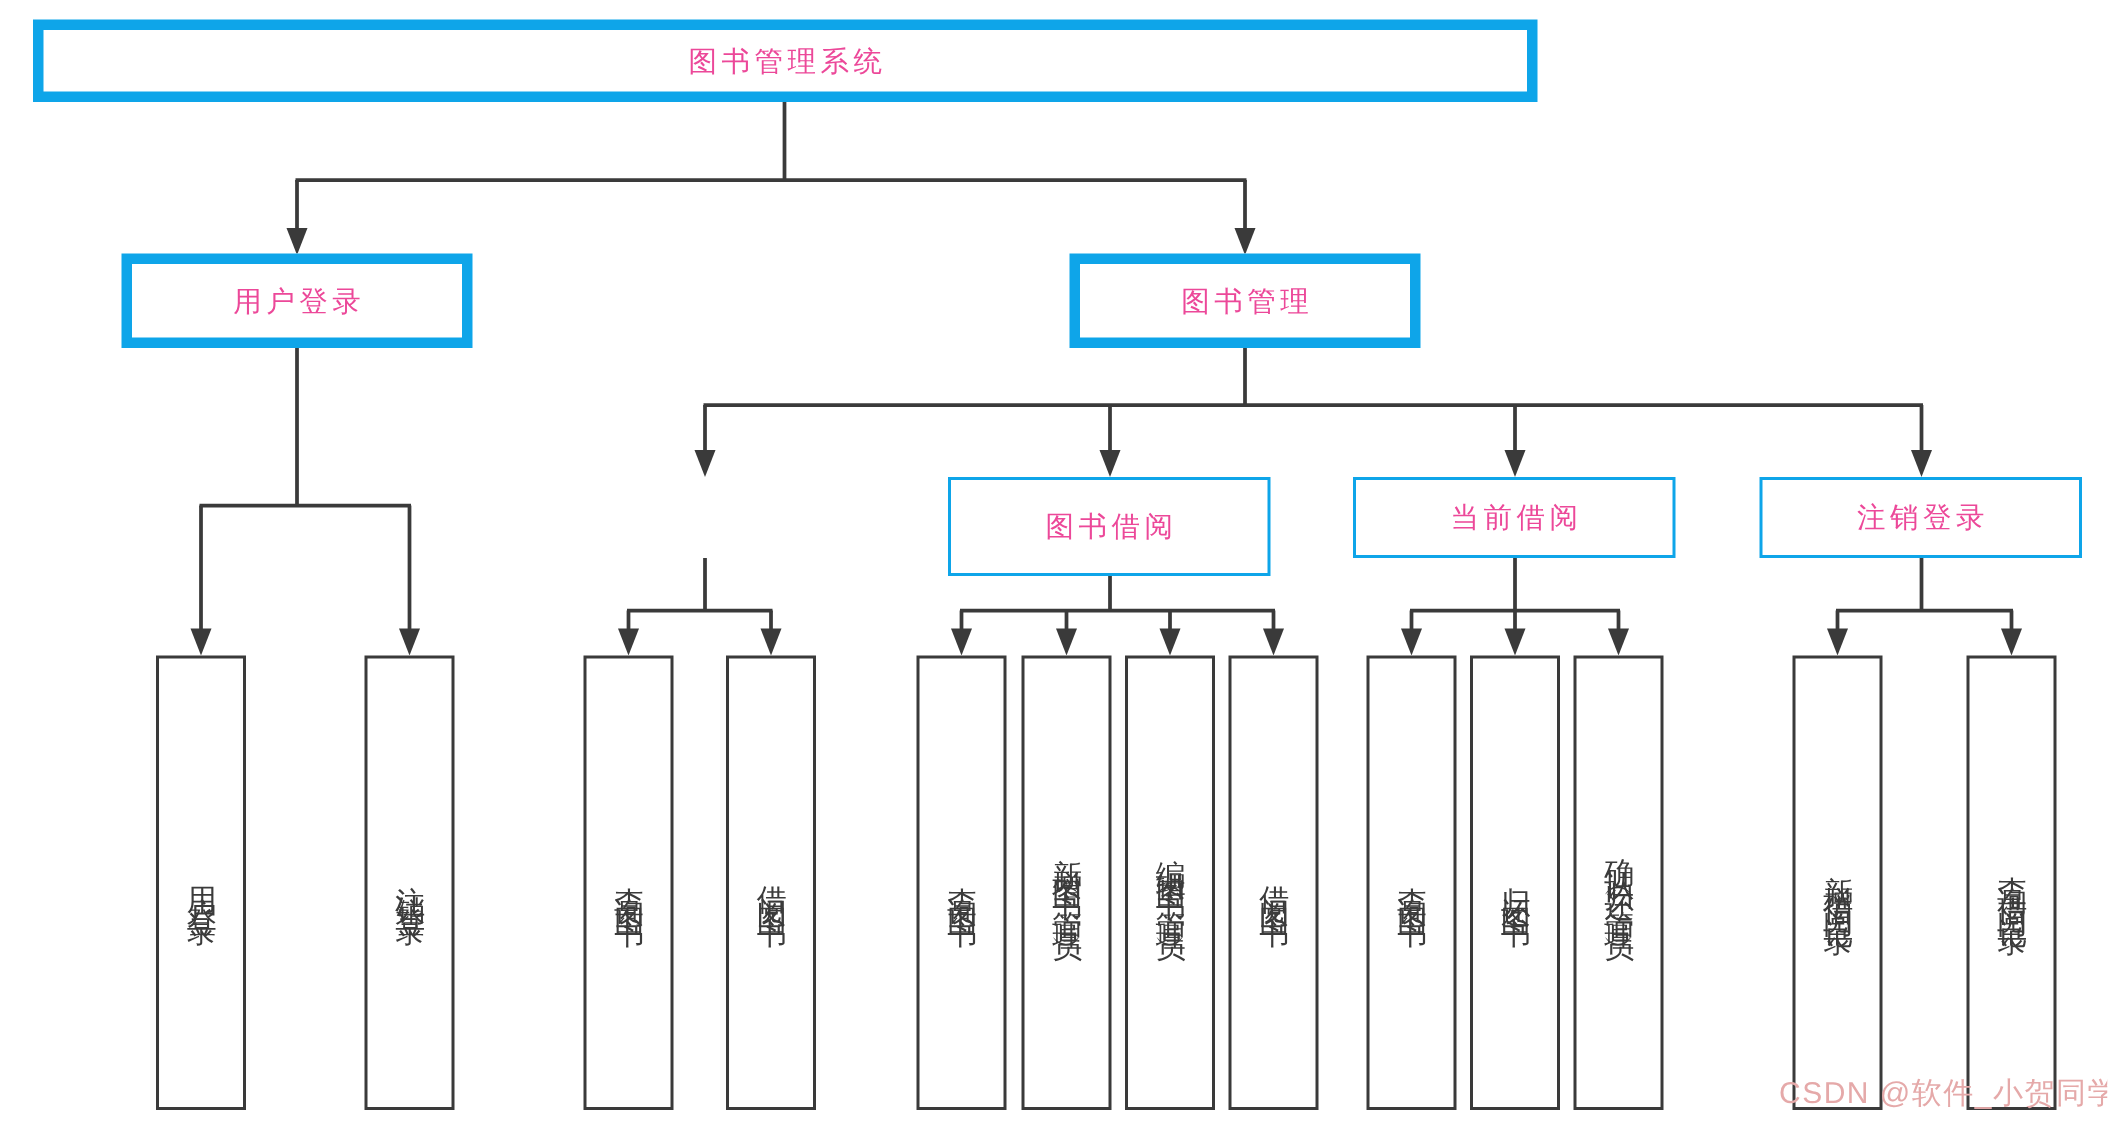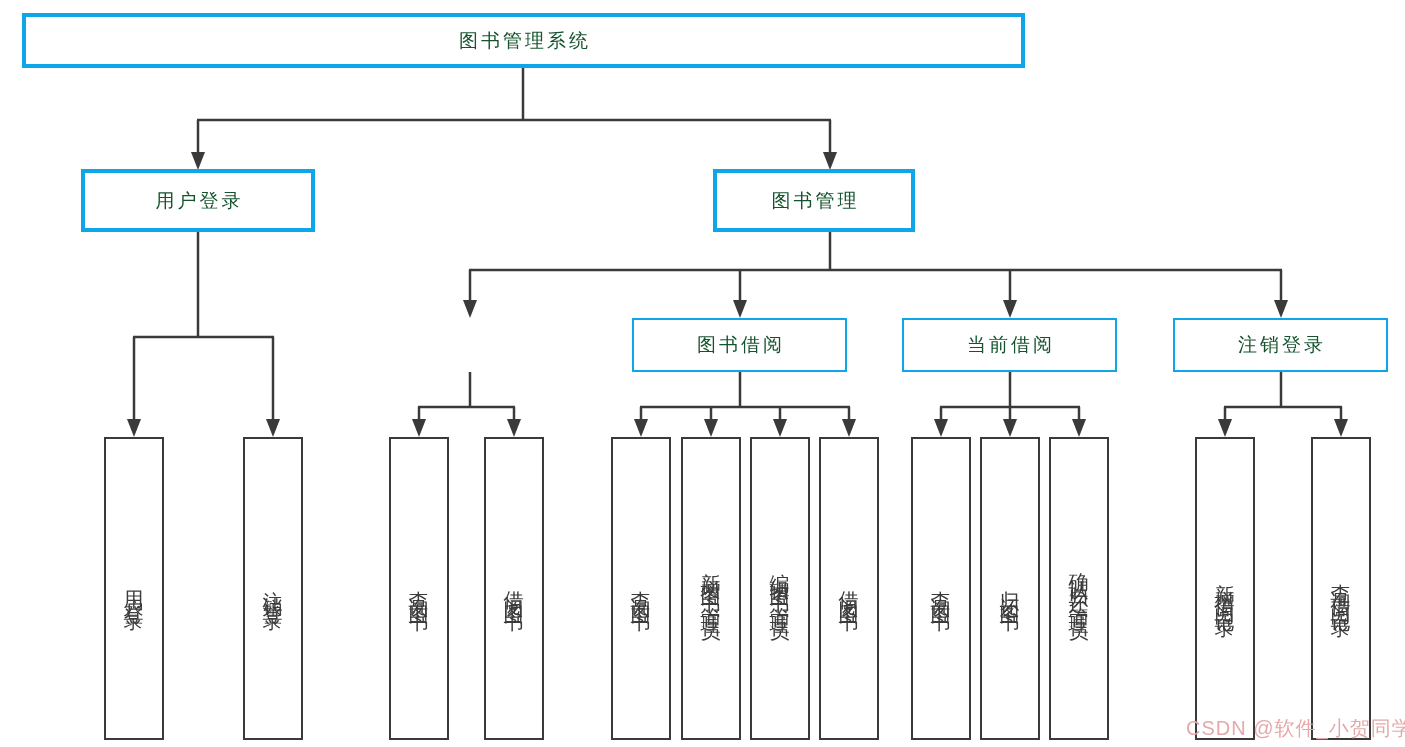--- a/index.html
+++ b/index.html
@@ -13,22 +13,22 @@
   }
   .connectors {
     position: absolute;
     left: 0; top: 0;
     z-index: 0;
   }
   .box {
     position: absolute;
     box-sizing: border-box;
     background: #ffffff;
-    border: 4px solid #0ea5e9;
-    color: #14532d;
+    border: 7px solid #0ea5e9;
+    color: #ec4899;
     display: flex;
     align-items: center;
     justify-content: center;
     font-size: 19px;
     letter-spacing: 3px;
     z-index: 1;
     text-indent: 3px; 
   }
   .lvl3 { border-width: 2px; }
   .vbox {
@@ -128,23 +128,23 @@
       <polygon points="1003,419 1017,419 1010,437"></polygon>
       <polygon points="1072,419 1086,419 1079,437"></polygon>
       <polygon points="1218,419 1232,419 1225,437"></polygon>
       <polygon points="1334,419 1348,419 1341,437"></polygon>
     </g>
   </svg>
 
   <div class="box" style="left:22px; top:13px; width:1003px; height:55px;">图书管理系统</div>
 
   <div class="box" style="left:81px; top:169px; width:234px; height:63px;">用户登录</div>
-  <div class="box" style="left:713px; top:169px; width:202px; height:63px;">图书管理</div>
+  <div class="box" style="left:713px; top:169px; width:234px; height:63px;">图书管理</div>
 
-  <div class="box lvl3" style="left:632px; top:318px; width:215px; height:54px;">图书借阅</div>
+  <div class="box lvl3" style="left:632px; top:318px; width:215px; height:66px;">图书借阅</div>
   <div class="box lvl3" style="left:902px; top:318px; width:215px; height:54px;font-family:Liberation Mono, monospace;">当前借阅</div>
   <div class="box lvl3" style="left:1173px; top:318px; width:215px; height:54px;">注销登录</div>
 
   <div class="vbox" style="left:104px;">用户登录</div>
   <div class="vbox" style="left:243px;">注销登录</div>
 
   <div class="vbox" style="left:389px;">查询图书</div>
   <div class="vbox" style="left:484px;">借阅图书</div>
 
   <div class="vbox" style="left:611px;">查询图书</div>

